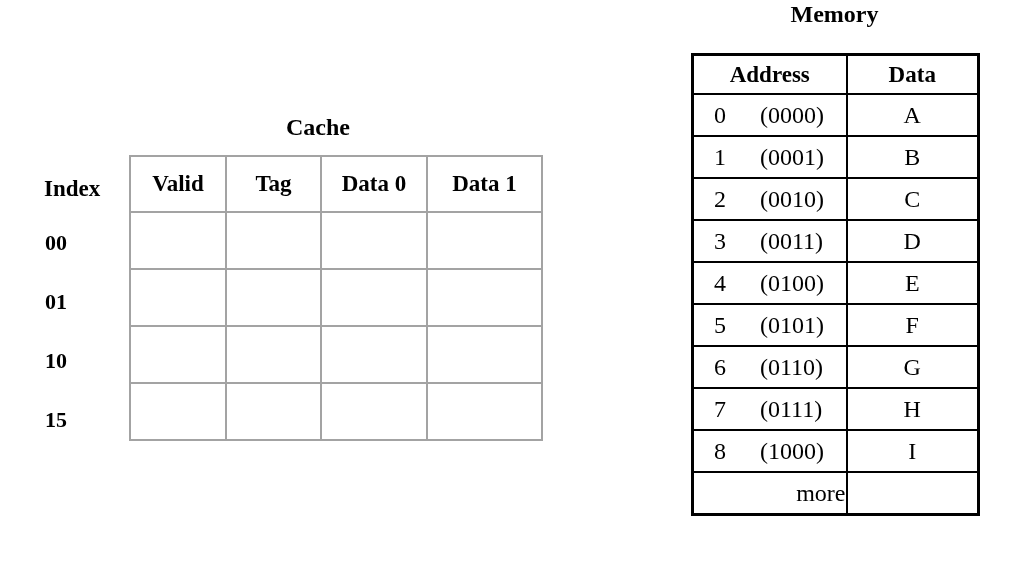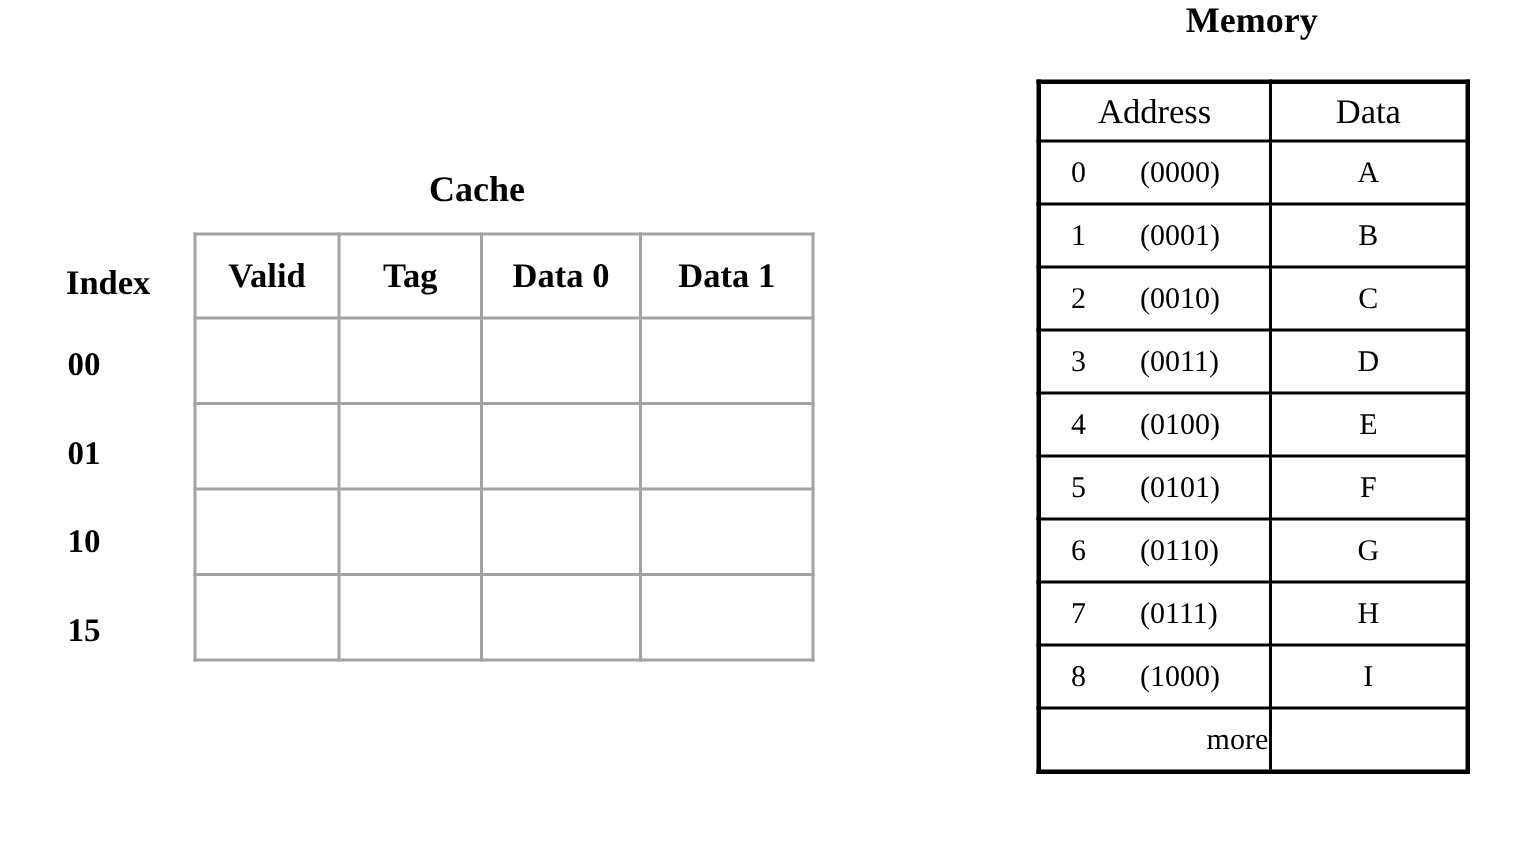--- a/index.html
+++ b/index.html
@@ -68,22 +68,22 @@
     position: absolute;
     left: 691px;
     top: 53px;
     border: 3px solid #000000;
   }
   .memory-table th, .memory-table td {
     border: 2px solid #000000;
     padding: 0;
     vertical-align: middle;
   }
-  .memory-table th { height: 37px; font-weight: normal; font-size: 23px; text-align: center; }
-  .memory-table td { height: 40px; font-size: 20px; }
+  .memory-table th { height: 37px; font-weight: bold; font-size: 23px; text-align: center; }
+  .memory-table td { height: 40px; font-size: 24px; }
   .memory-table col.m1 { width: 154px; }
   .memory-table col.m2 { width: 132px; }
   .memory-table td.addr { text-align: left; padding-left: 20px; }
   .memory-table td.addr .dec { display: inline-block; width: 46px; }
   .memory-table td.addr.more-cell { text-align: right; padding-left: 0; }
   .memory-table td.data-cell { text-align: center; }
 </style>
 </head>
 <body>
 

